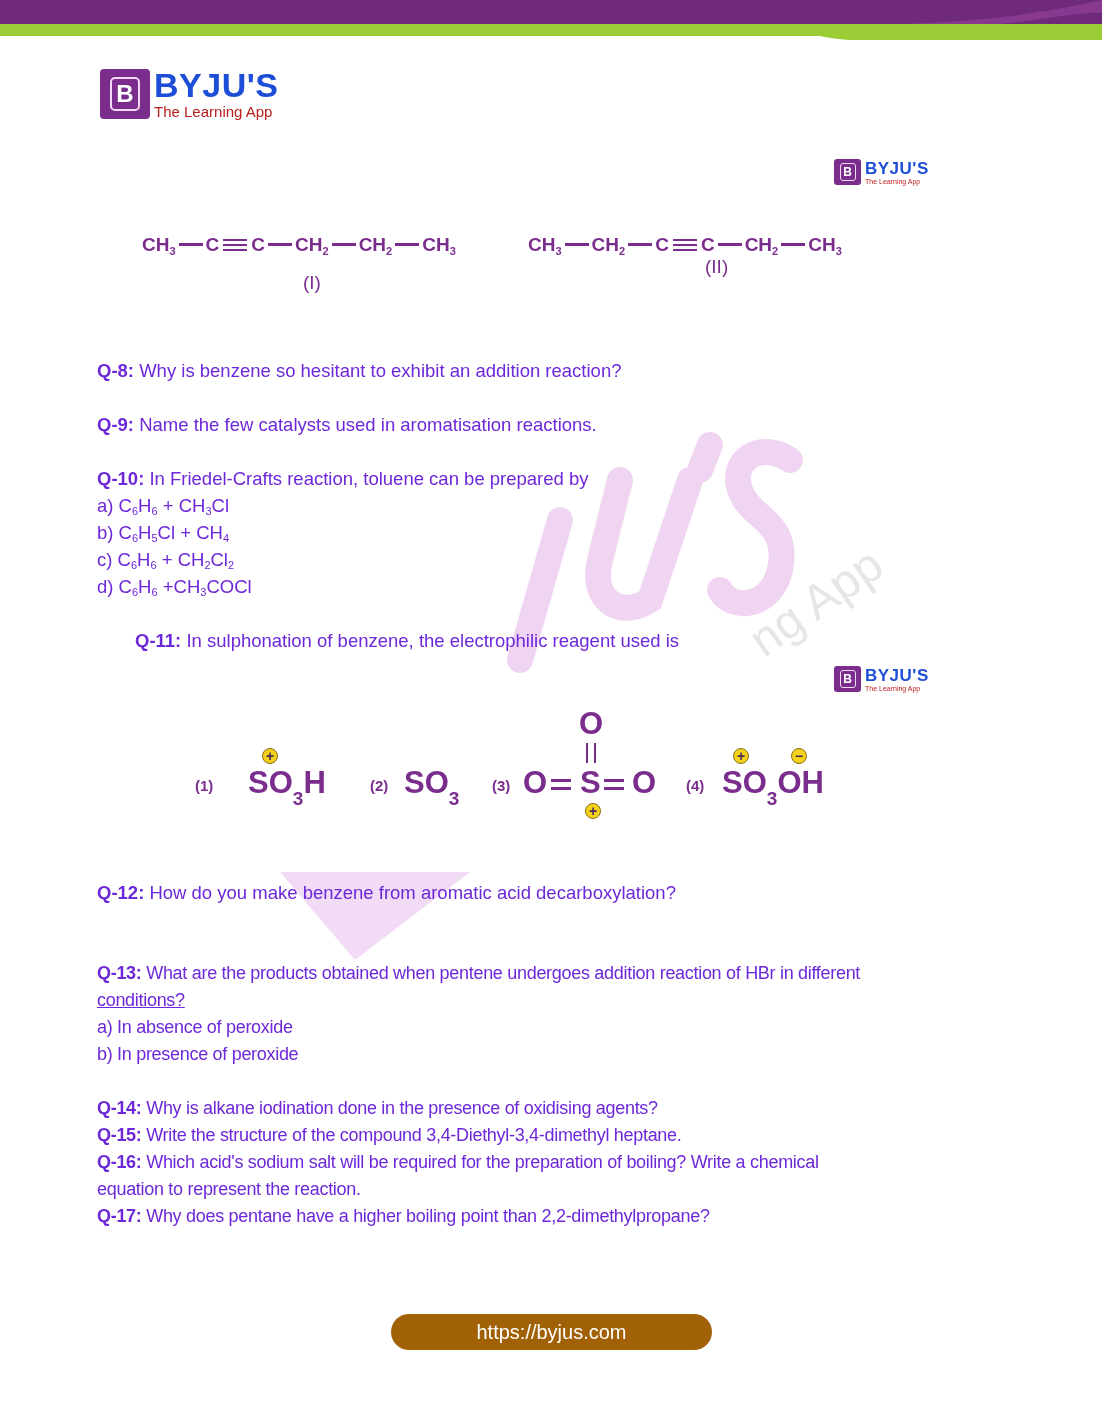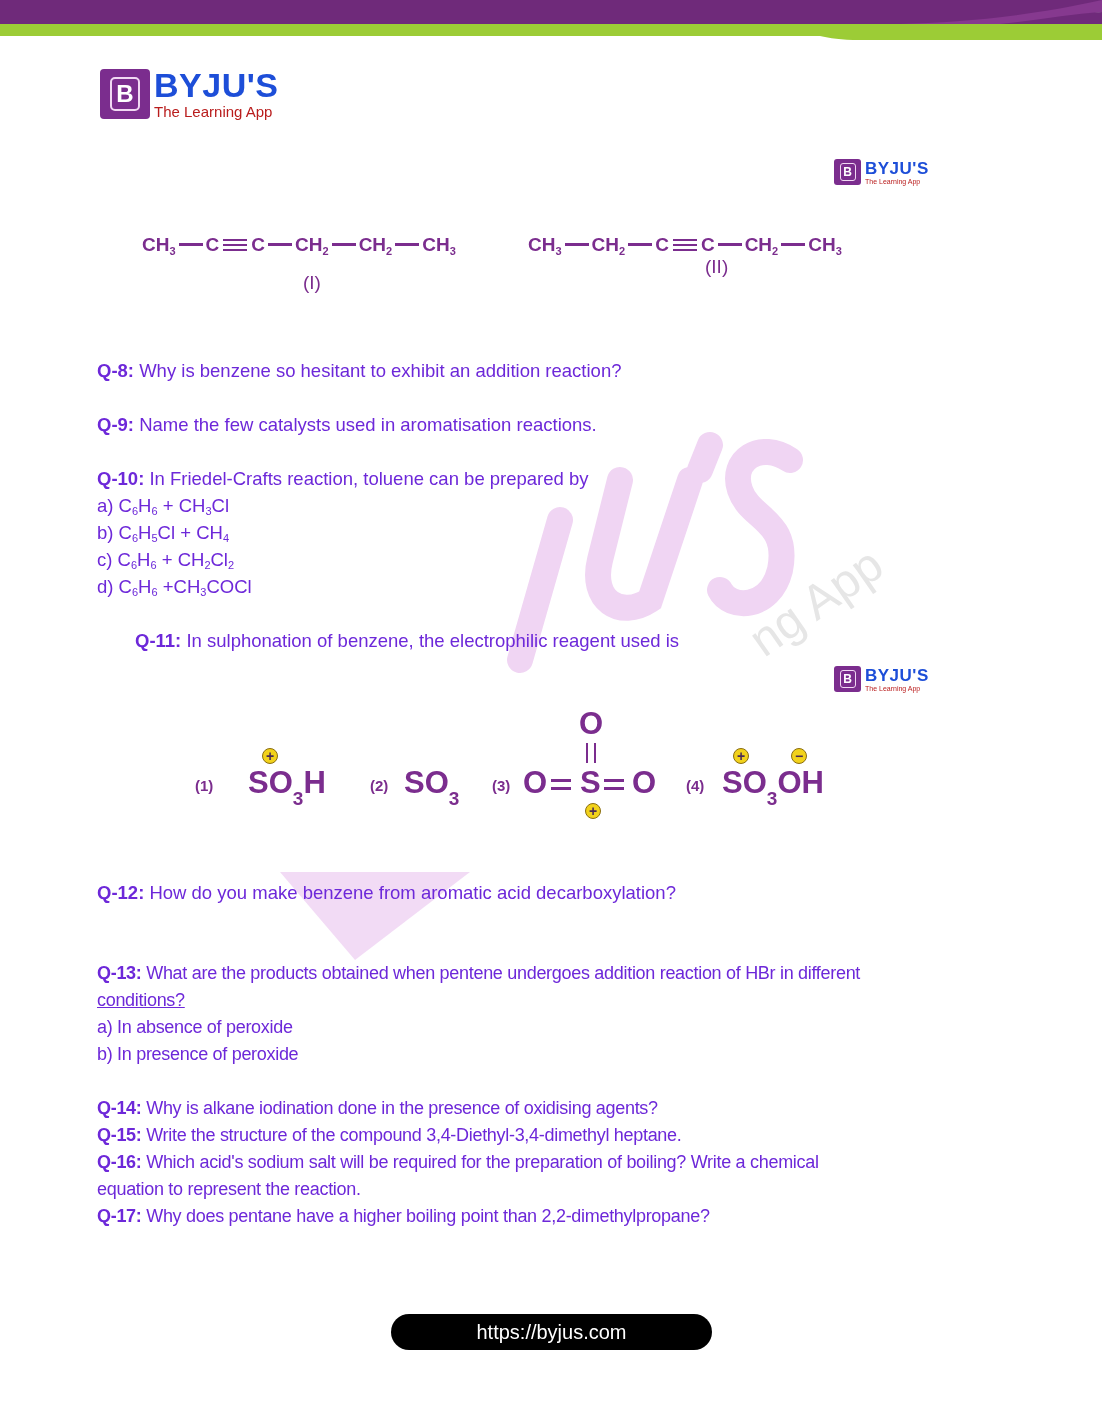--- a/index.html
+++ b/index.html
@@ -51,21 +51,21 @@
   .reag { position: absolute; color: #7b2d8e; font-weight: bold; font-size: 31px; white-space: nowrap; }
   .reag sub { font-size: 19px; vertical-align: -12px; }
   .charge { position: absolute; width: 16px; height: 16px; border-radius: 50%; background: #f2d21b; border: 1px solid #8a6d10;
             color: #4a2a55; font-size: 14px; font-weight: bold; line-height: 15px; text-align: center; box-sizing: border-box; }
   .dbl-h { position: absolute; height: 11px; width: 20px;
            background: linear-gradient(#7b2d8e 0 3px, transparent 3px 8px, #7b2d8e 8px 11px); }
   .dbl-v { position: absolute; width: 10px; height: 20px;
            background: linear-gradient(90deg, #7b2d8e 0 2px, transparent 2px 8px, #7b2d8e 8px 10px); }
 
   
-  .footer-pill { position: absolute; left: 391px; top: 1314px; width: 321px; height: 36px; border-radius: 18px; background: #000000;
+  .footer-pill { position: absolute; left: 391px; top: 1314px; width: 321px; height: 36px; border-radius: 18px; background: #a16207;
                  color: #ffffff; font-size: 20px; display: flex; align-items: center; justify-content: center; }
 </style>
 </head>
 <body>
 
 <svg class="hdr-svg" viewBox="0 0 1102 42" preserveAspectRatio="none">
   <path d="M0 24 H1102 V40 H860 C840 40 830 38 820 36 L0 36 Z" fill="#9ccc36"></path>
   <path d="M0 0 H1102 V12 C1060 14 1020 20 980 24 L0 24 Z" fill="#6f2a7a"></path>
   <path d="M900 24 C960 22 1020 18 1102 0 V12 C1070 16 1040 22 1010 24 Z" fill="#86398f"></path>
   <path d="M820 24 H1102 V12 C1070 14 1040 20 1000 24 Z" fill="#6f2a7a"></path>

